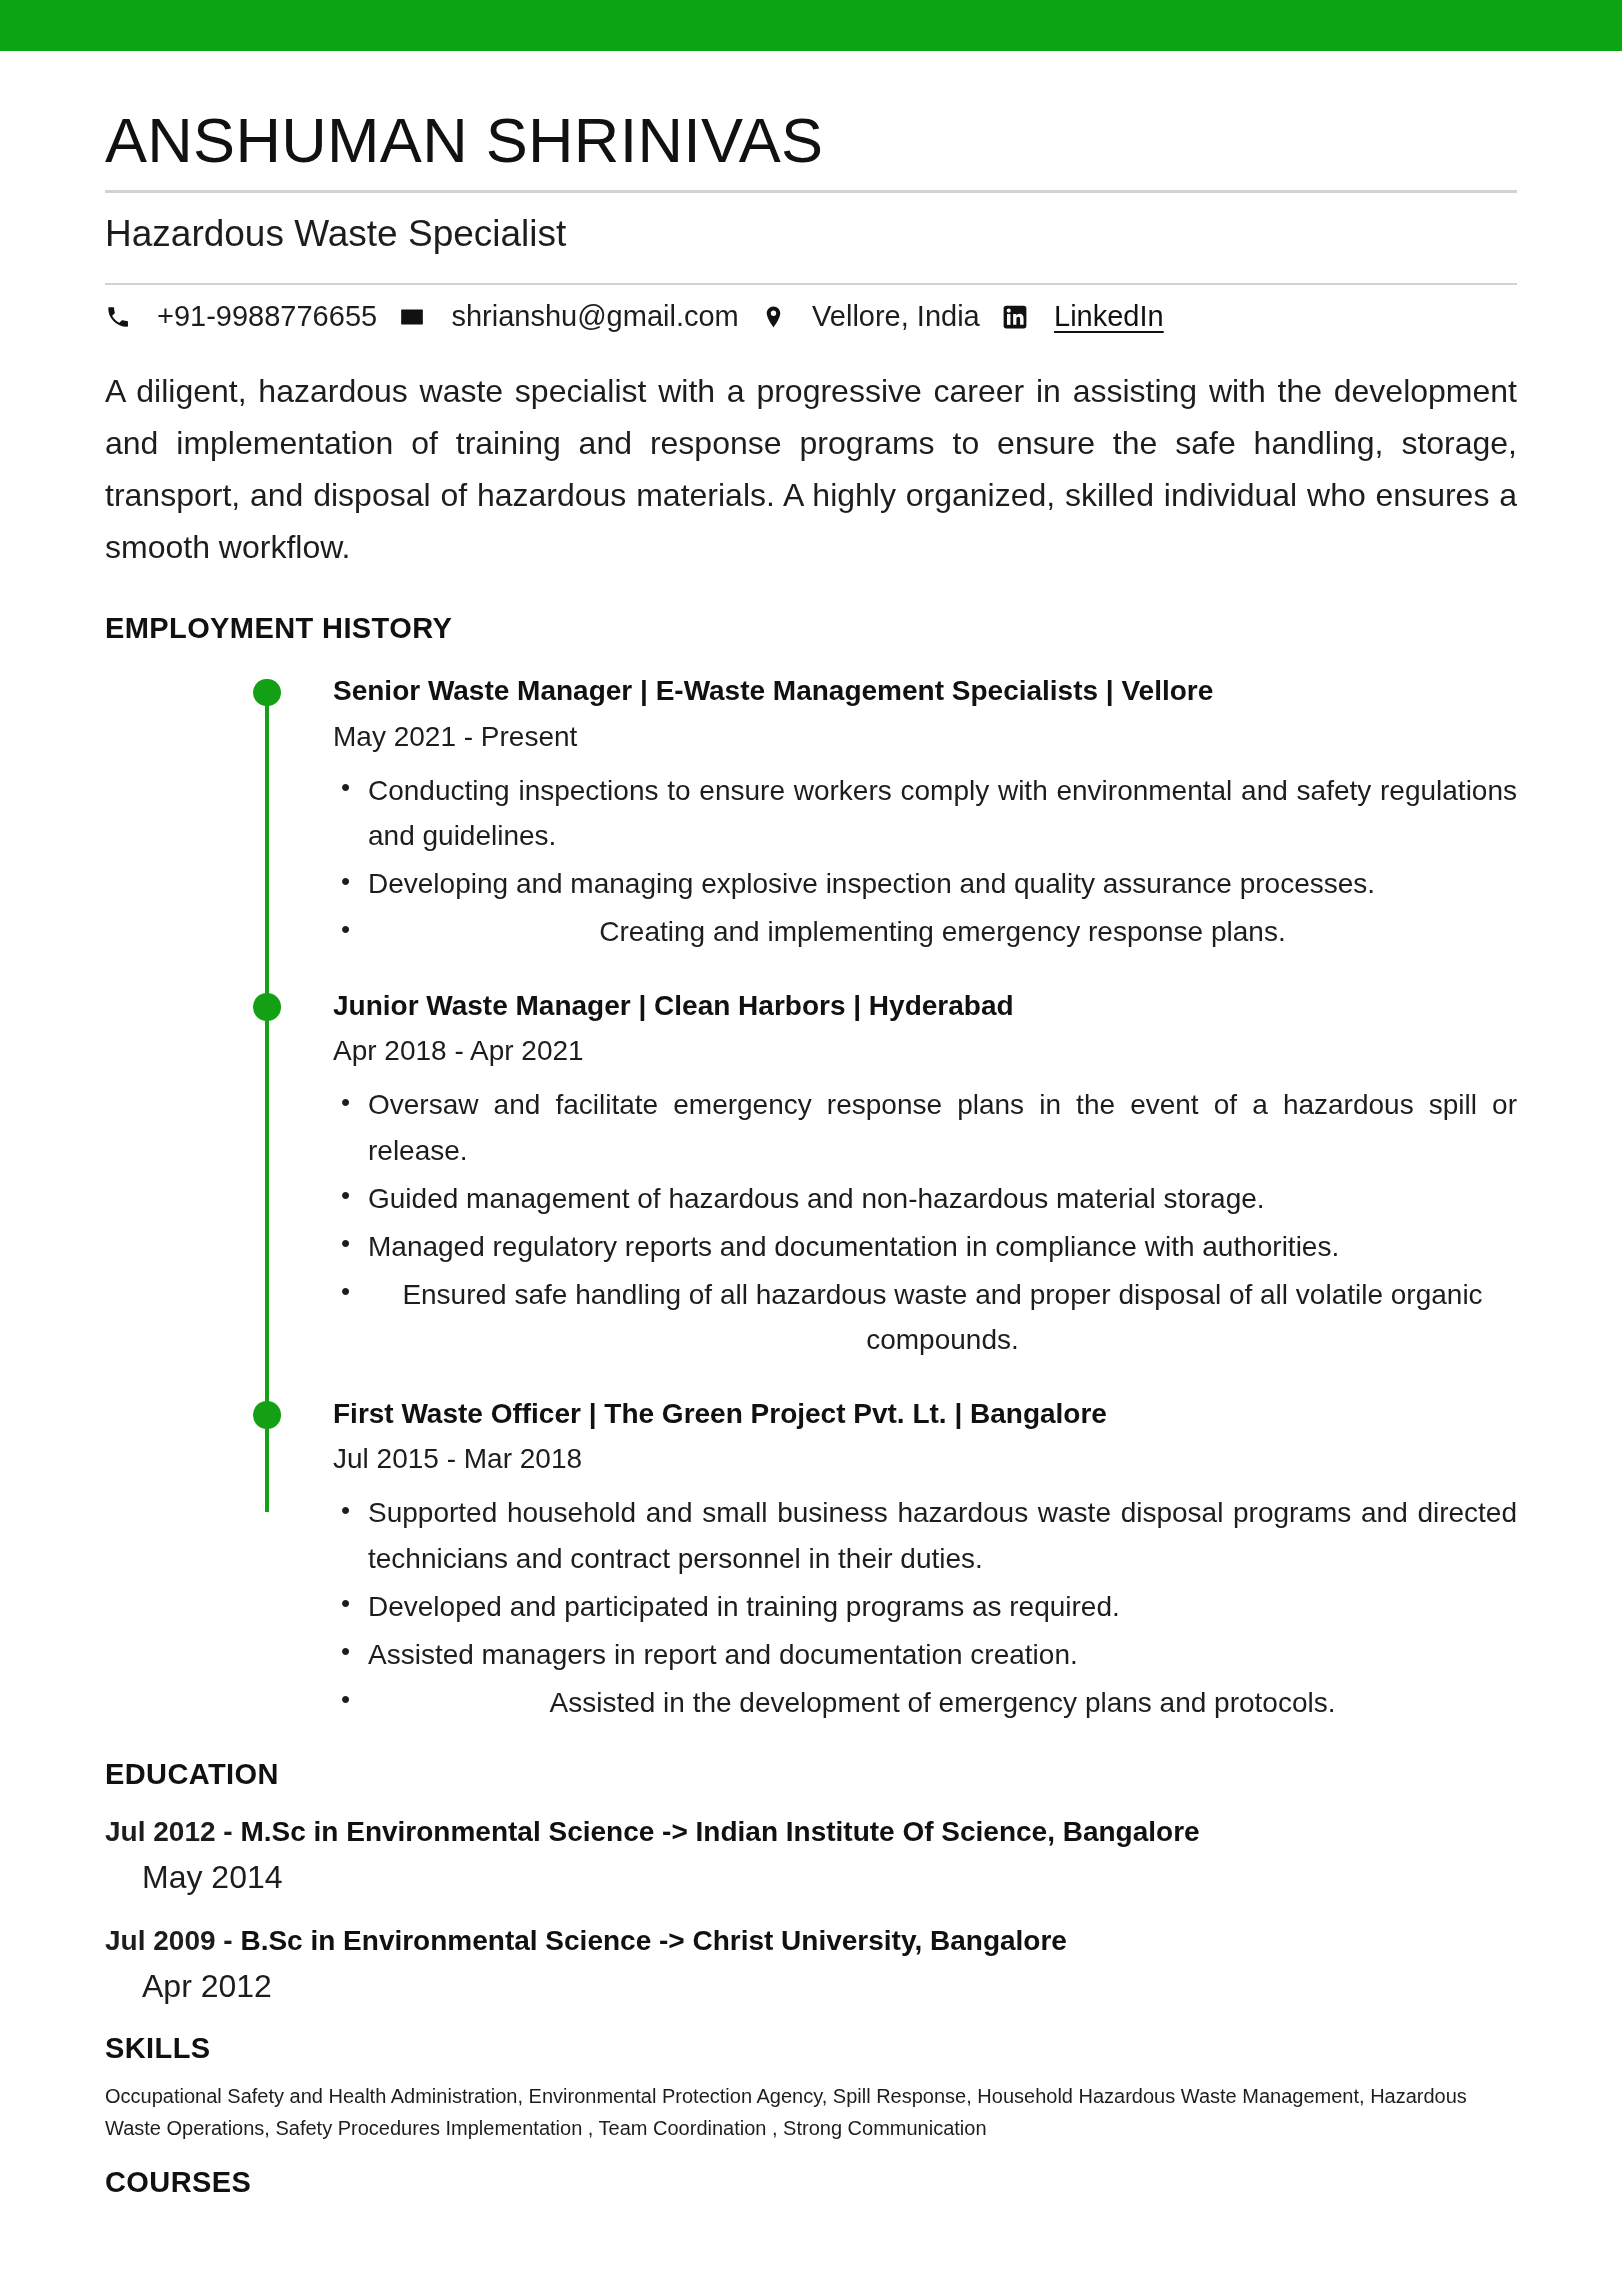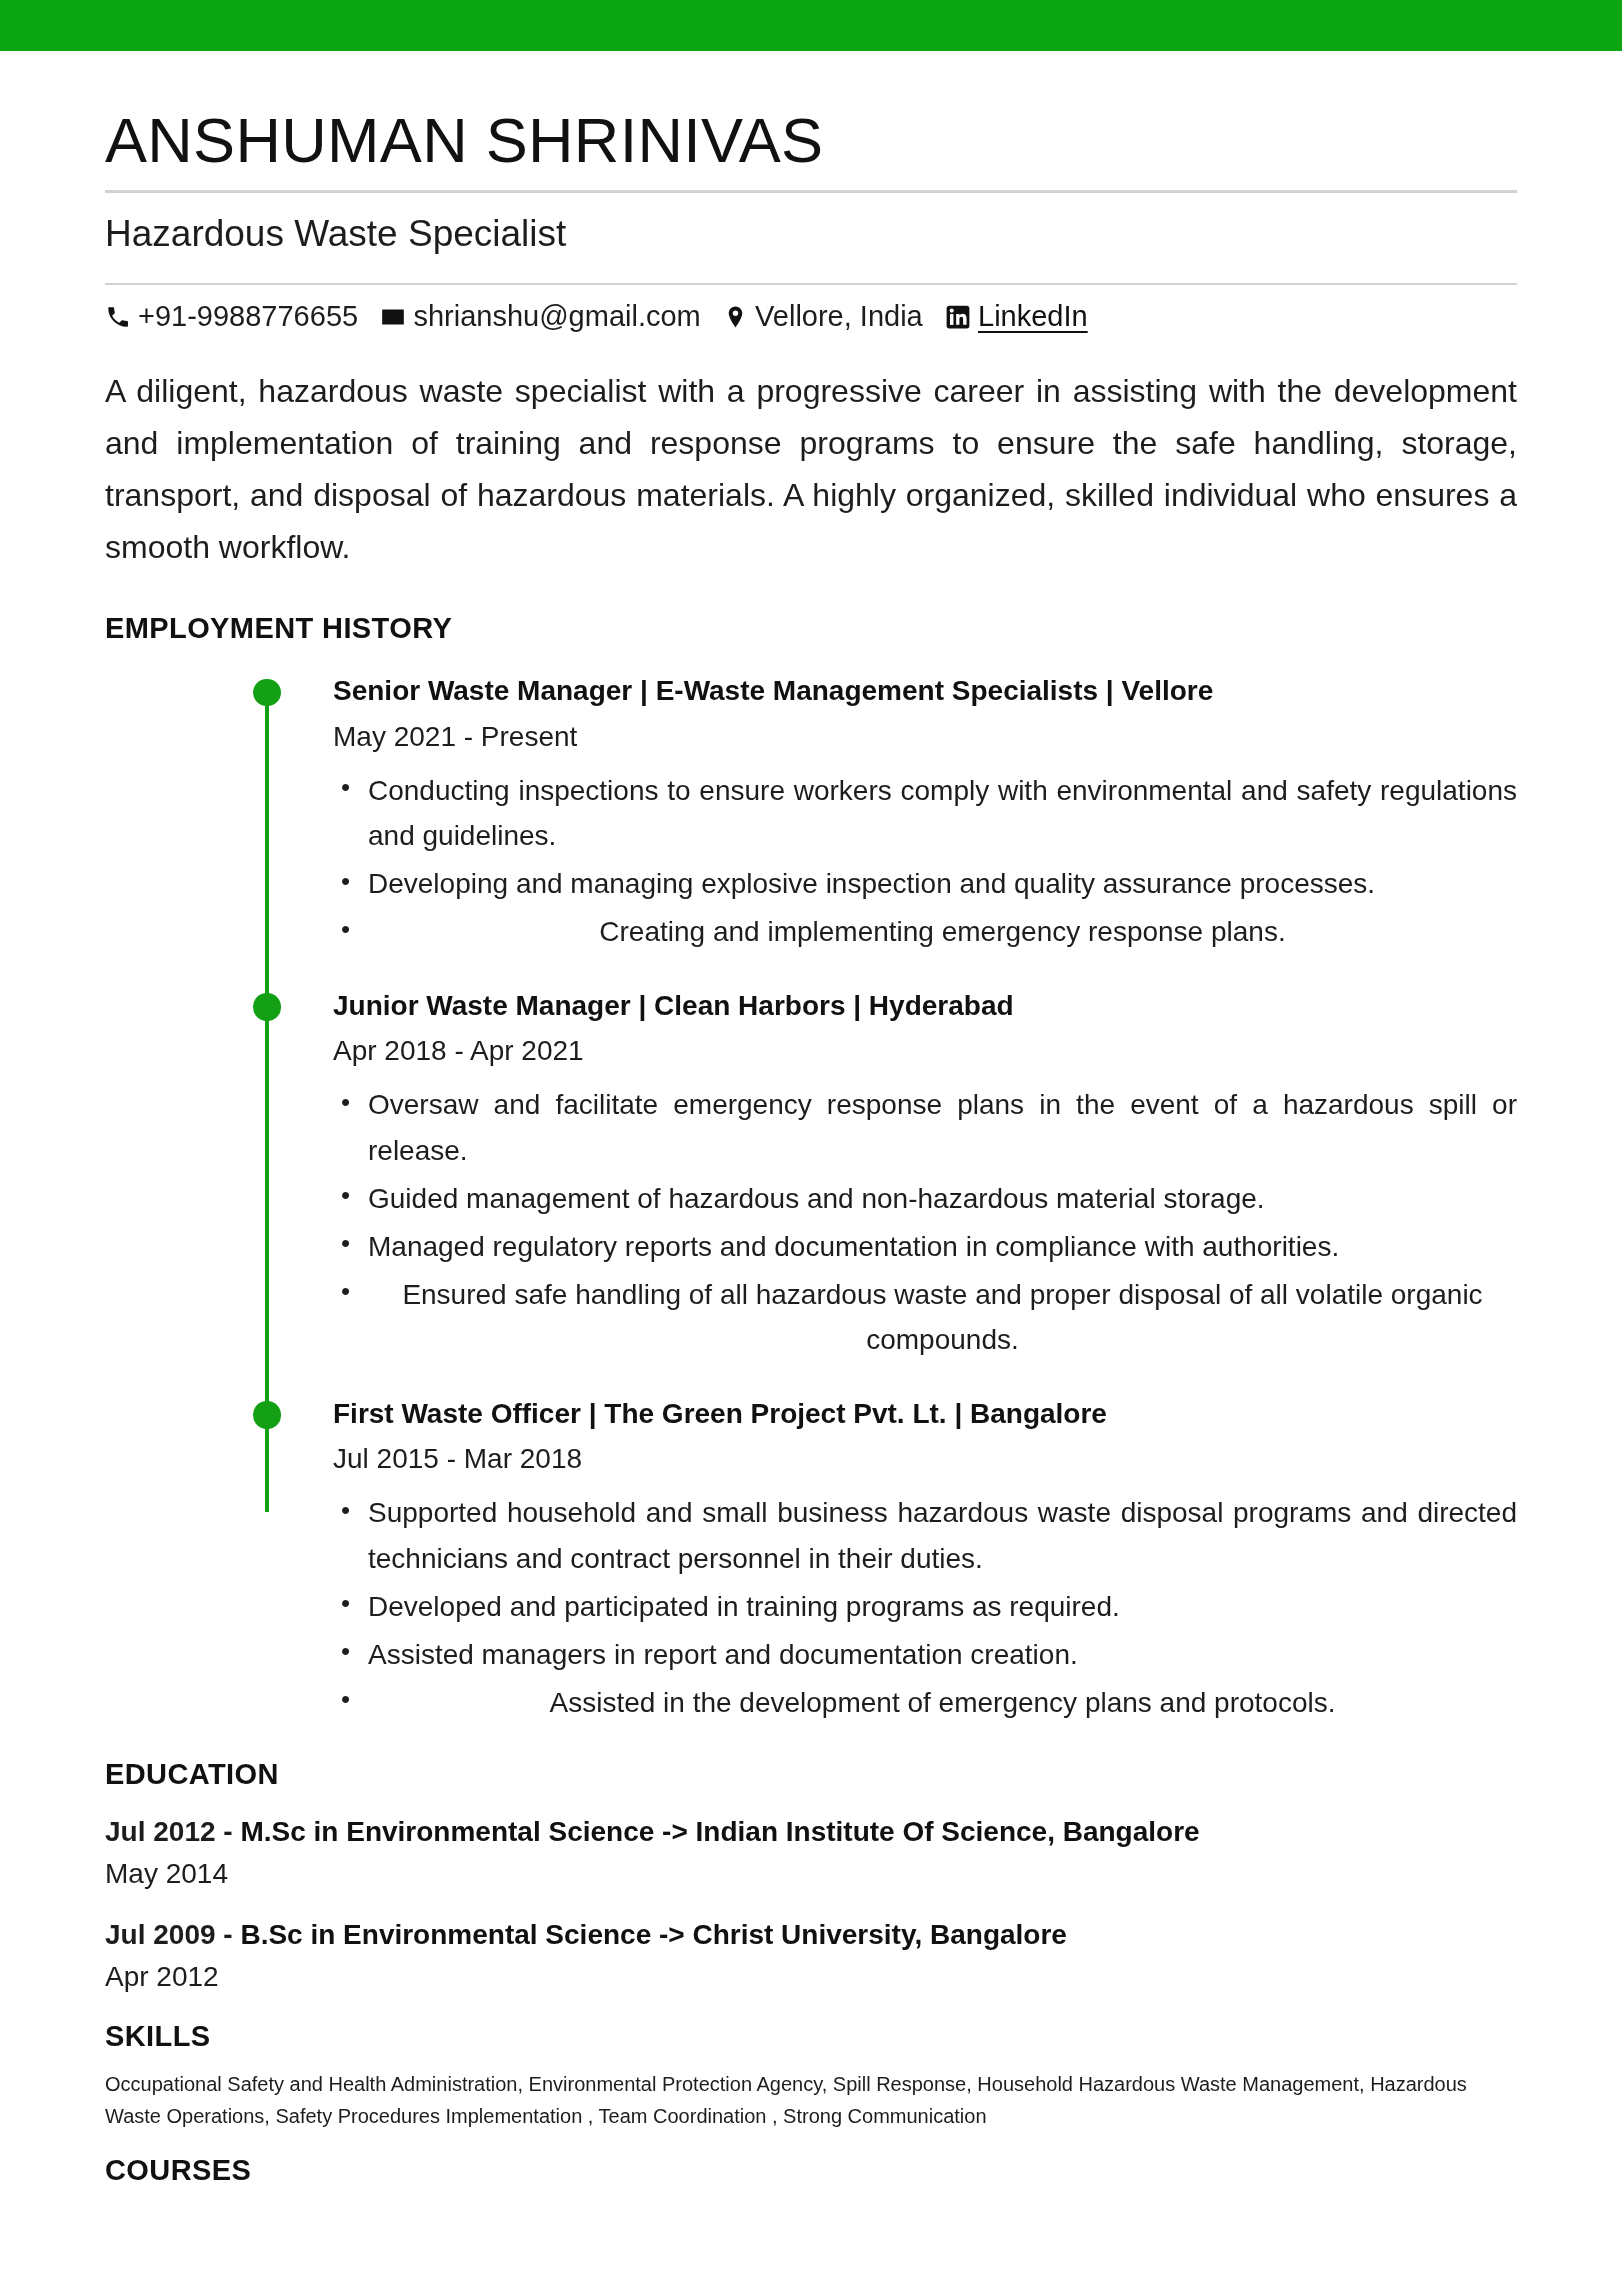--- a/index.html
+++ b/index.html
@@ -35,21 +35,21 @@
   .contact-row {
     display:flex;
     align-items:center;
     gap:10.5px;
     font-size:29px;
     color:#1d1d1d;
     padding:17px 0 0 0;
     line-height:1;
     white-space:nowrap;
   }
-  .contact-item { display:flex; align-items:center; gap:7px; margin-right:11.8px; }
+  .contact-item { display:flex; align-items:center; gap:26px; margin-right:11.8px; }
   .contact-item:last-child { margin-right:0; }
   .ic { display:inline-block; line-height:0; }
   .ic svg { display:block; }
   .linkedin-link { text-decoration:underline; text-underline-offset:4.6px; text-decoration-thickness:2px; color:#111; }
 
   
   .summary {
     font-size:32px;
     line-height:1.62;
     text-align:justify;
@@ -120,21 +120,21 @@
   .blk { margin-top:33px; }
   .blk-tight { margin-top:22px; }
   .edu-item { margin-top:19.6px; }
   .edu-line {
     font-size:28px;
     line-height:1.5;
     color:#1d1d1d;
   }
   .edu-date { font-weight:700; }
   .edu-deg { font-weight:700; color:#111; }
-  .edu-second { font-size:28px; line-height:1.5; color:#1d1d1d; }
+  .edu-second { font-size:32px; line-height:1.5; color:#1d1d1d;margin-left:37px; }
 
   .body-text {
     font-size:20px;
     line-height:1.62;
     color:#1d1d1d;
     margin-top:14.4px;
   }
   .nowrap { white-space:nowrap; }
 </style>
 </head>

